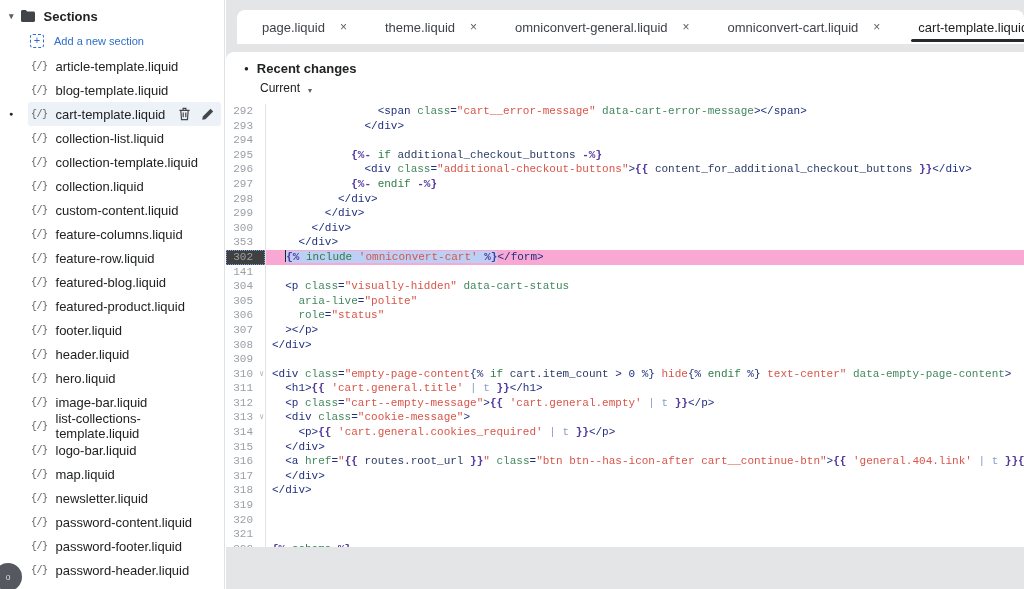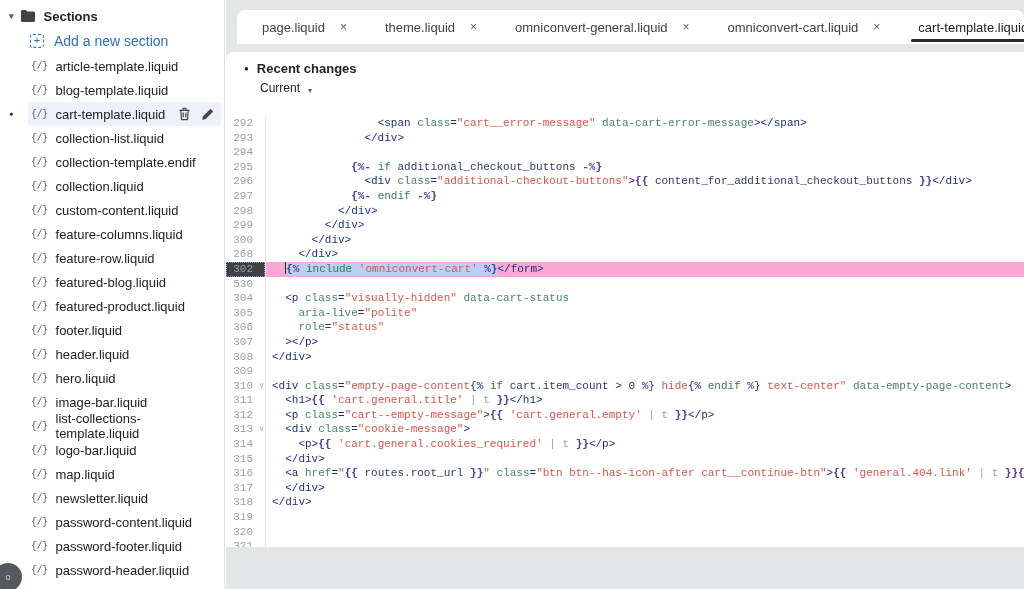--- a/index.html
+++ b/index.html
@@ -6,21 +6,21 @@
     font-family:"Liberation Sans",sans-serif;background:#fff;position:relative;}
 
   
   .sidebar{position:absolute;left:0;top:0;width:225px;height:589px;background:#fff;
     border-right:1px solid #dfe3e8;z-index:2;padding-top:4px;box-sizing:border-box;}
   .sb-header{display:flex;align-items:center;height:24px;padding-left:9px;
     font-weight:bold;font-size:13px;color:#202223;}
   .caret-down{font-size:9px;color:#5c5f62;margin-right:7px;}
   .folder{margin-right:9px;display:flex;}
   .add-row{display:flex;align-items:center;height:25px;padding-left:30px;
-    color:#2c6ecb;font-size:14px;cursor:pointer;}
+    color:#2c6ecb;font-size:11px;cursor:pointer;}
   .add-icon{width:12px;height:12px;border:1px dashed #2c6ecb;border-radius:3px;
     margin-right:10px;text-align:center;font-size:11px;line-height:11px;color:#2c6ecb;}
   .add-icon::before{content:"+";}
   .file-list{margin-top:1px;}
   .file-row{display:flex;align-items:center;height:24px;margin:0 3px 0 28px;
     padding-left:3px;font-size:13px;color:#202223;position:relative;border-radius:3px;}
   .code-icon{font-family:"Liberation Mono",monospace;font-size:10px;color:#5c5f62;
     margin-right:8px;letter-spacing:-0.5px;}
   .sel-row{background:#edf2f8;}
   .cur-dot{position:absolute;left:-19px;top:8px;font-size:7px;color:#202223;line-height:7px;}
@@ -36,21 +36,21 @@
   .tab.active{color:#202223;}
   .tab.active::after{content:"";position:absolute;left:12px;right:12px;bottom:2px;
     height:3px;background:#26282b;border-radius:2px;}
   .tab-close{color:#5c5f62;font-size:12px;}
 
   .editor-panel{margin-top:8px;background:#fff;border-radius:8px 0 0 0;
     height:495px;overflow:hidden;}
   .panel-header{padding:9px 18px 3px;}
   .rc-row{display:flex;align-items:center;font-size:13px;font-weight:bold;color:#202223;}
   .rc-dot{font-size:8px;margin-right:8px;line-height:8px;}
-  .cur-row{display:flex;align-items:flex-end;margin:5px 0 16px 16px;font-size:12px;color:#202223;}
+  .cur-row{display:flex;align-items:flex-end;margin:5px 0 4px 16px;font-size:12px;color:#202223;}
   .cur-caret{font-size:8px;color:#5c5f62;margin-left:8px;}
 
   
   .code-wrap{display:flex;height:497px;overflow:hidden;
     font-family:"Liberation Mono",monospace;font-size:11px;line-height:14.6px;margin-top:2px;}
   .gutter{flex:0 0 39px;width:39px;border-right:1px solid #e3e3e3;color:#9aa0a6;}
   .gl{height:14.6px;text-align:right;padding-right:12px;position:relative;box-sizing:border-box;}
   .g-act{background:#404040;outline:1px dotted #7b9ff0;outline-offset:-1px;}
   .fold{position:absolute;right:1px;top:1px;font-size:8px;color:#b0b4b8;line-height:12px;}
   .code{flex:1;overflow:hidden;white-space:pre;color:#333;}
@@ -110,21 +110,21 @@
           </span>
         </span>
         <span class="cur-dot">●</span>
       </div>
       <div class="file-row">
         <span class="code-icon">{/}</span>
         <span class="file-label">collection-list.liquid</span>
       </div>
       <div class="file-row">
         <span class="code-icon">{/}</span>
-        <span class="file-label">collection-template.endif</span>
+        <span class="file-label">collection-template.liquid</span>
       </div>
       <div class="file-row">
         <span class="code-icon">{/}</span>
         <span class="file-label">collection.liquid</span>
       </div>
       <div class="file-row">
         <span class="code-icon">{/}</span>
         <span class="file-label">custom-content.liquid</span>
       </div>
       <div class="file-row">
@@ -228,23 +228,23 @@
       <div class="gutter">
           <div class="gl"><span>292</span></div>
           <div class="gl"><span>293</span></div>
           <div class="gl"><span>294</span></div>
           <div class="gl"><span>295</span></div>
           <div class="gl"><span>296</span></div>
           <div class="gl"><span>297</span></div>
           <div class="gl"><span>298</span></div>
           <div class="gl"><span>299</span></div>
           <div class="gl"><span>300</span></div>
-          <div class="gl"><span>268</span></div>
+          <div class="gl"><span>353</span></div>
           <div class="gl g-act"><span>302</span></div>
-          <div class="gl"><span>530</span></div>
+          <div class="gl"><span>141</span></div>
           <div class="gl"><span>304</span></div>
           <div class="gl"><span>305</span></div>
           <div class="gl"><span>306</span></div>
           <div class="gl"><span>307</span></div>
           <div class="gl"><span>308</span></div>
           <div class="gl"><span>309</span></div>
           <div class="gl"><span>310</span><span class="fold">∨</span></div>
           <div class="gl"><span>311</span></div>
           <div class="gl"><span>312</span></div>
           <div class="gl"><span>313</span><span class="fold">∨</span></div>

